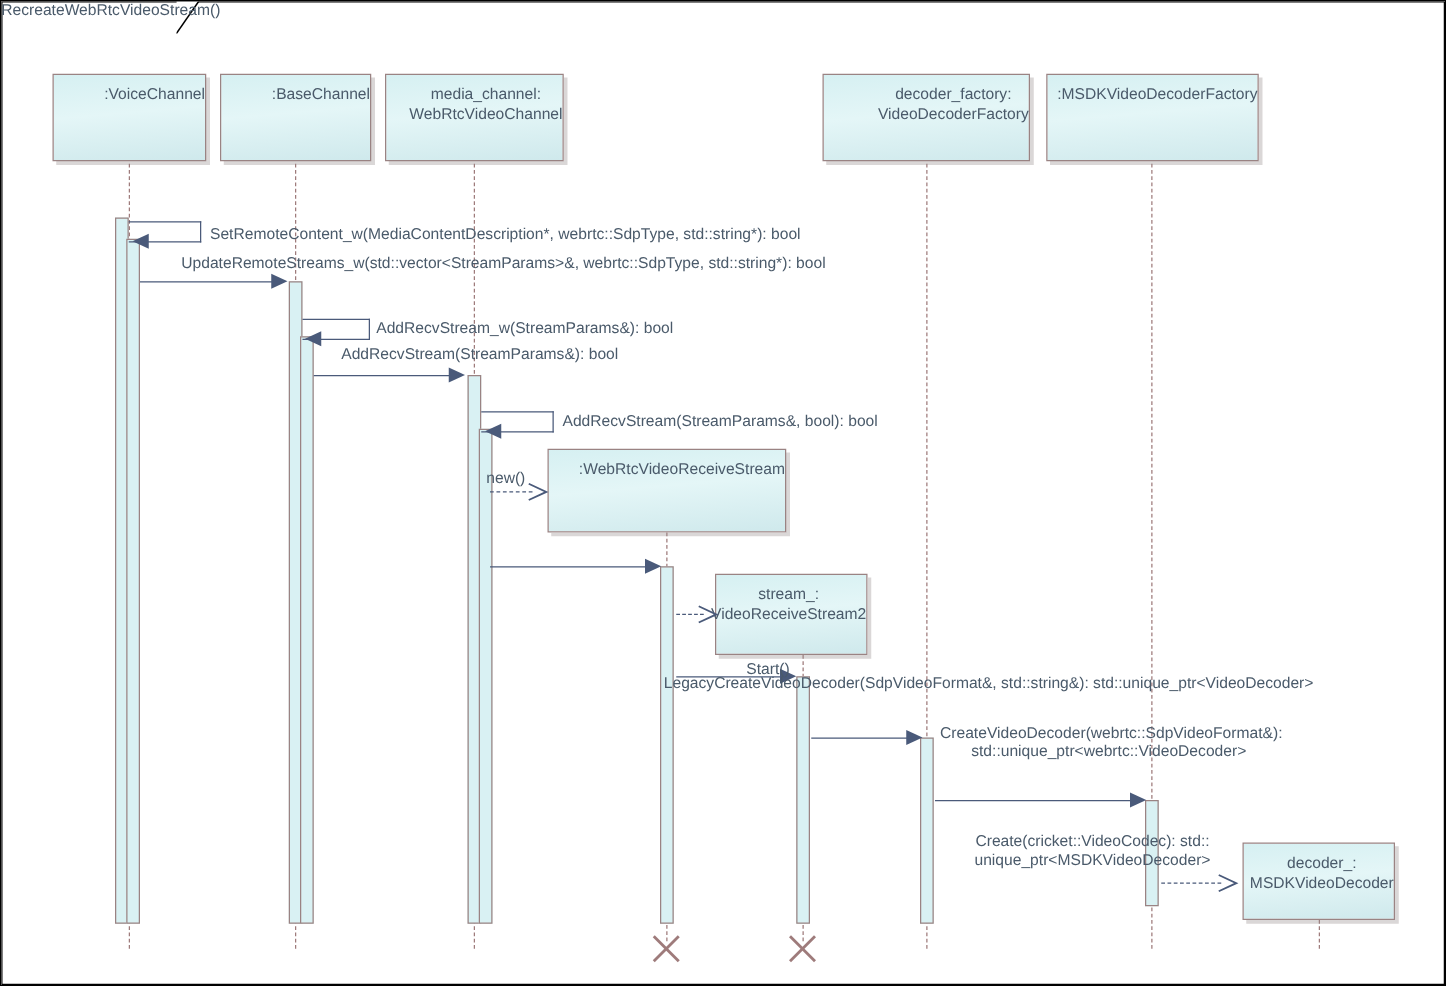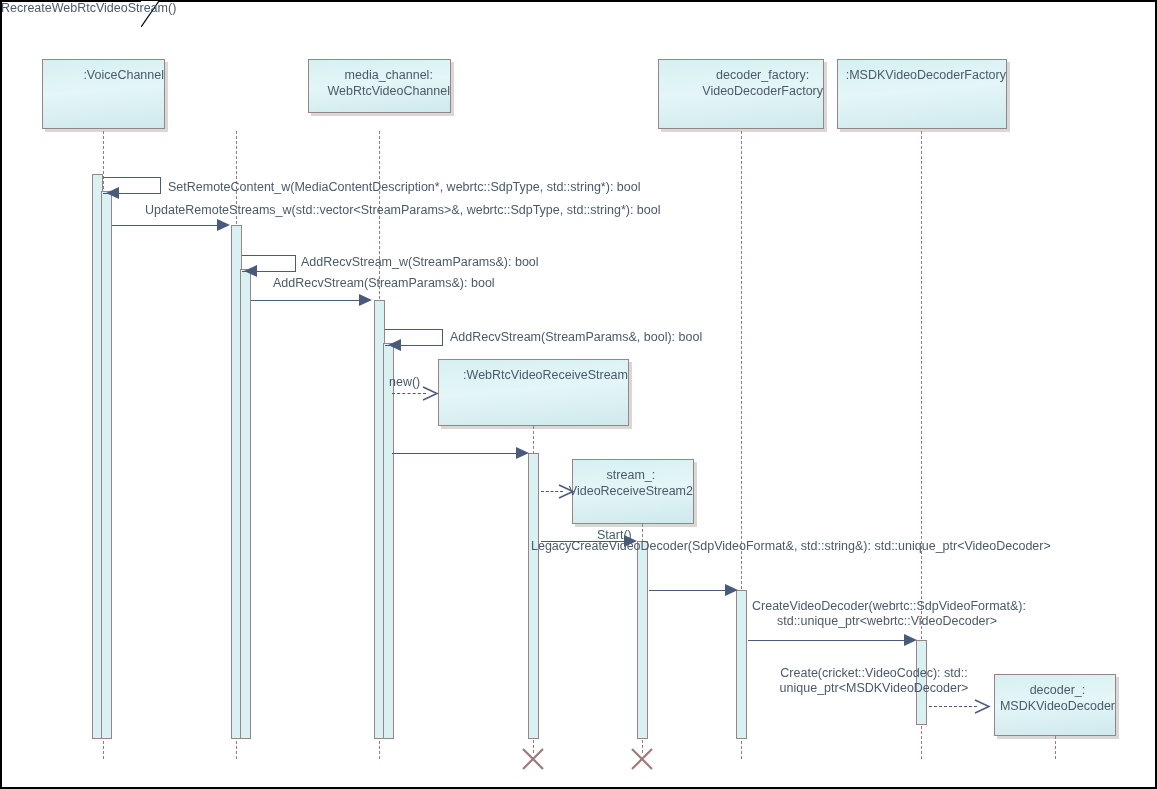--- a/index.html
+++ b/index.html
@@ -156,22 +156,25 @@
   <div class="lifeline" style="left:532px; top:425px; height:327px;"></div>
   <div class="lifeline" style="left:641px; top:523px; height:229px;"></div>
   <div class="lifeline" style="left:740px; top:130px; height:628px;"></div>
   <div class="lifeline" style="left:920px; top:130px; height:628px;"></div>
   <div class="lifeline" style="left:1054px; top:735px; height:23px;"></div>
 
   <div class="part-box" style="left:41px; top:58px; width:123px; height:70px;">
     <div class="part-label">:VoiceChannel</div>
   </div>
 
-
-  <div class="part-box" style="left:307px; top:58px; width:143px; height:54px;">
+  <div class="part-box" style="left:175px; top:58px; width:121px; height:70px;">
+    <div class="part-label">:BaseChannel</div>
+  </div>
+
+  <div class="part-box" style="left:307px; top:58px; width:143px; height:70px;">
     <div class="part-label">media_channel:
 WebRtcVideoChannel</div>
   </div>
 
   <div class="part-box" style="left:657px; top:58px; width:166px; height:70px;">
     <div class="part-label">decoder_factory:
 VideoDecoderFactory</div>
   </div>
 
   <div class="part-box" style="left:836px; top:58px; width:170px; height:70px;">
@@ -251,21 +254,21 @@
   <div class="msg-line" style="left:540px; top:540px; width:90px;"></div>
   <div class="arrow-r" style="left:623px; top:534px;"></div>
   <div class="msg-label" style="left:596px; top:527px;">Start()</div>
 
   <div class="msg-line" style="left:648px; top:589px; width:84px;"></div>
   <div class="arrow-r" style="left:724px; top:583px;"></div>
   <div class="msg-label" style="left:530px; top:538px;">LegacyCreateVideoDecoder(SdpVideoFormat&amp;, std::string&amp;): std::unique_ptr&lt;VideoDecoder&gt;</div>
 
   <div class="msg-line" style="left:747px; top:639px; width:165px;"></div>
   <div class="arrow-r" style="left:903px; top:633px;"></div>
-  <div class="msg-label center wrap" style="left:751px; top:598px; width:270px;">CreateVideoDecoder(webrtc::SdpVideoFormat&amp;):
+  <div class="msg-label center wrap" style="left:751px; top:578px; width:270px;">CreateVideoDecoder(webrtc::SdpVideoFormat&amp;):
 std::unique_ptr&lt;webrtc::VideoDecoder&gt;</div>
 
   <div class="msg-line dashed" style="left:928px; top:705px; width:48px;"></div>
   <div class="arrow-open" style="left:972px; top:697px;">
     <svg width="18" height="18" viewBox="0 0 18 18">
       <polyline points="2,2 16,8.5 2,15" fill="none" stroke="#4a5a7a" stroke-width="1.5"></polyline>
     </svg>
   </div>
   <div class="msg-label center wrap" style="left:760px; top:665px; width:226px;">Create(cricket::VideoCodec): std::
 unique_ptr&lt;MSDKVideoDecoder&gt;</div>

